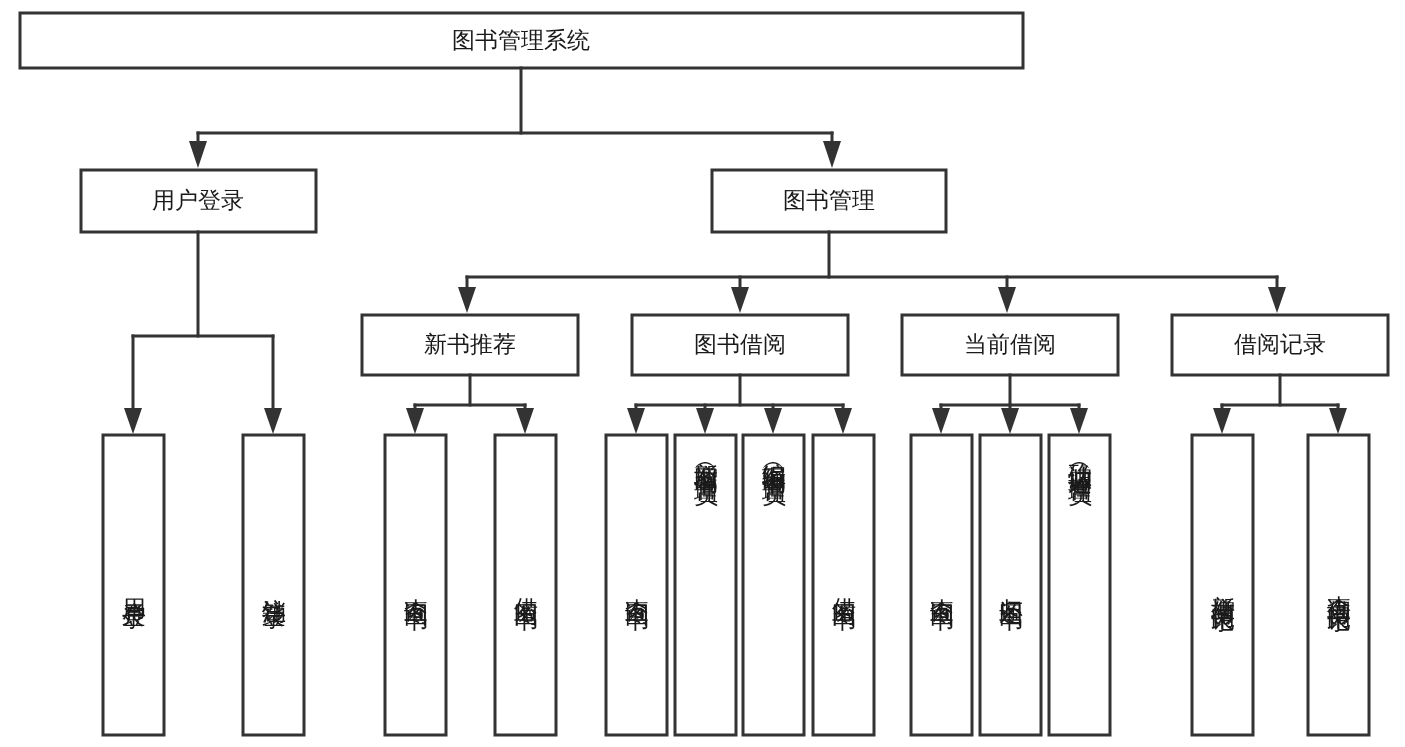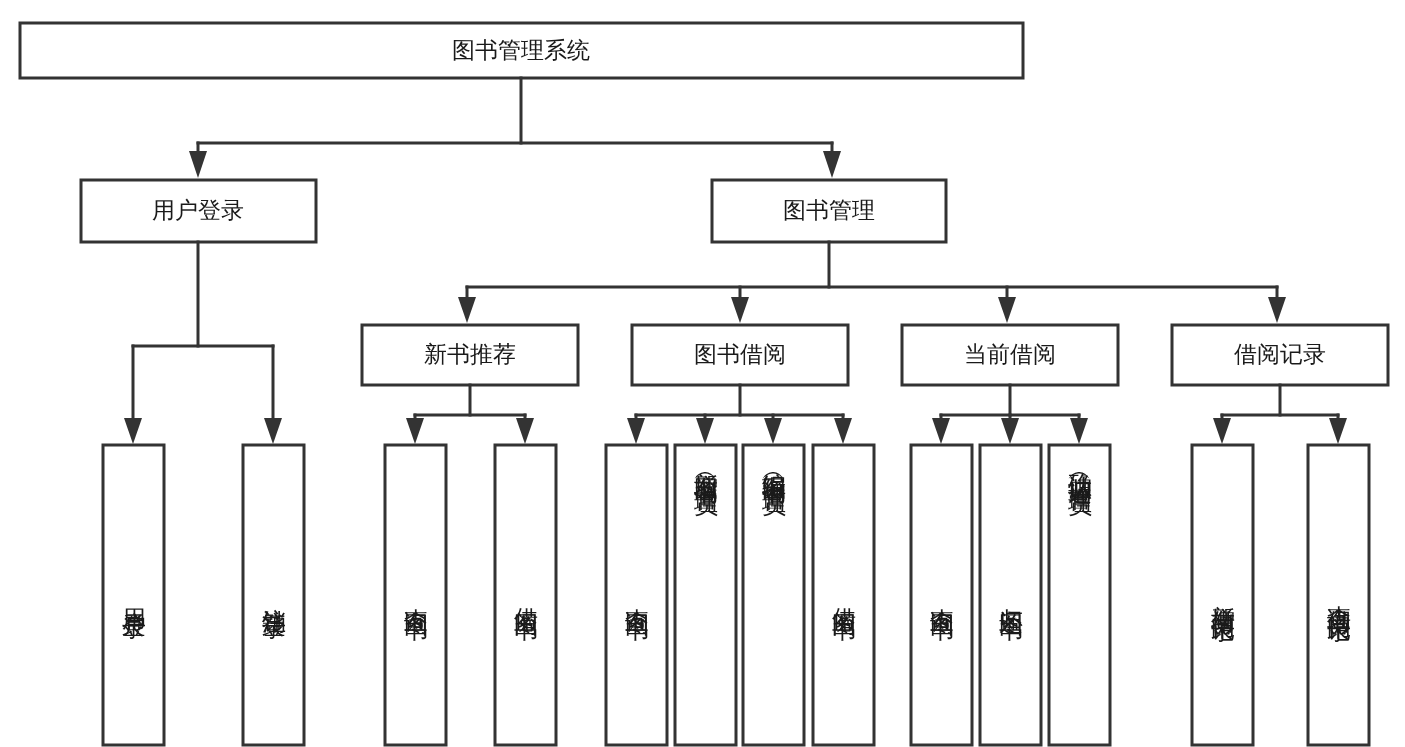--- a/index.html
+++ b/index.html
@@ -10,21 +10,21 @@
   body {
     width: 1405px;
     height: 747px;
     font-family: "Liberation Sans", "DejaVu Sans", sans-serif;
     overflow: hidden;
     position: relative;
   }
   #diagram-root {
     position: absolute;
     left: 0;
-    top: 10px;
+    top: 0;
     width: 1405px;
     height: 619px;
   }
   svg.flow {
     display: block;
     width: 1405px;
     height: 747px;
   }
   .node-rect {
     fill: #ffffff;

